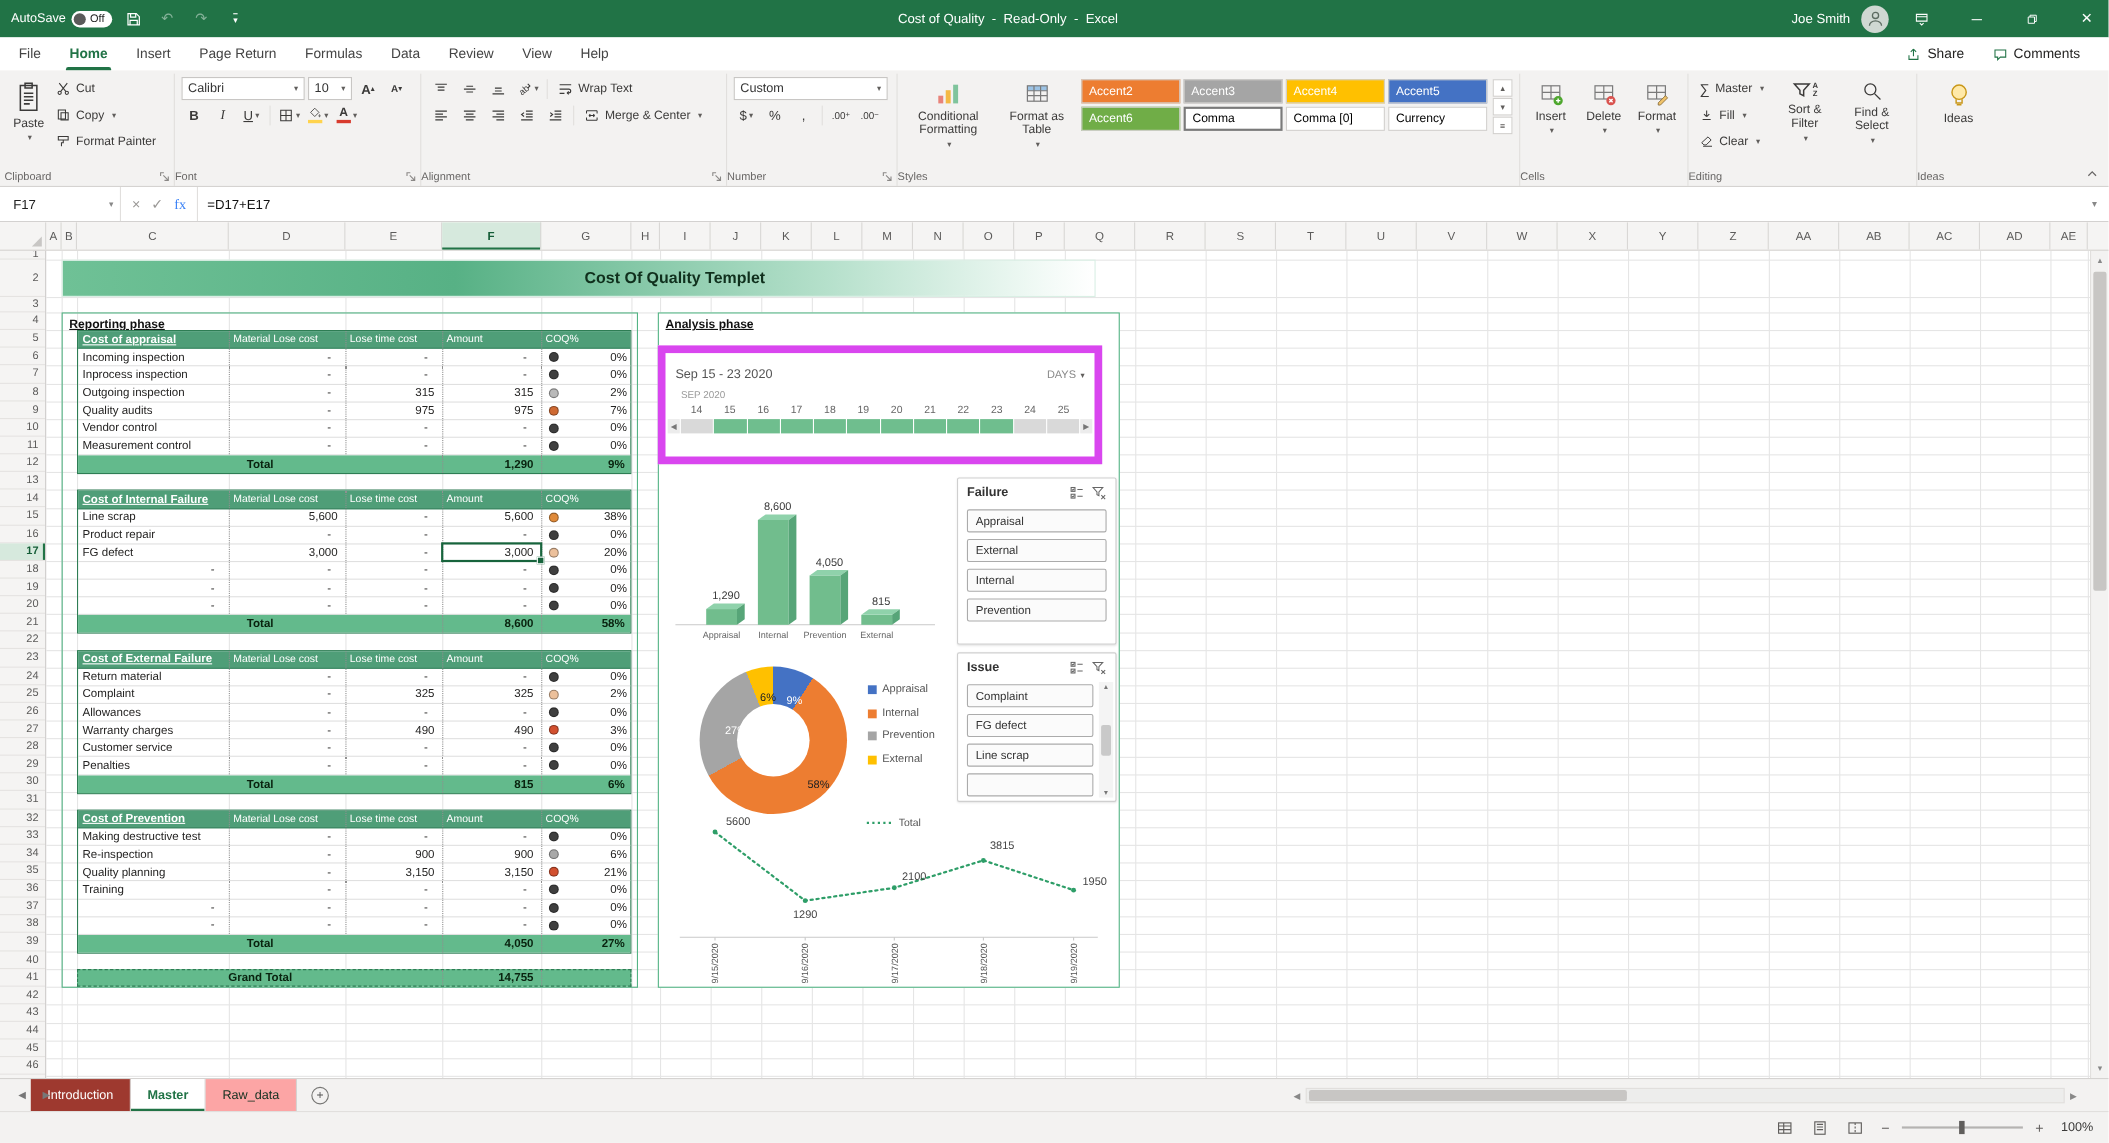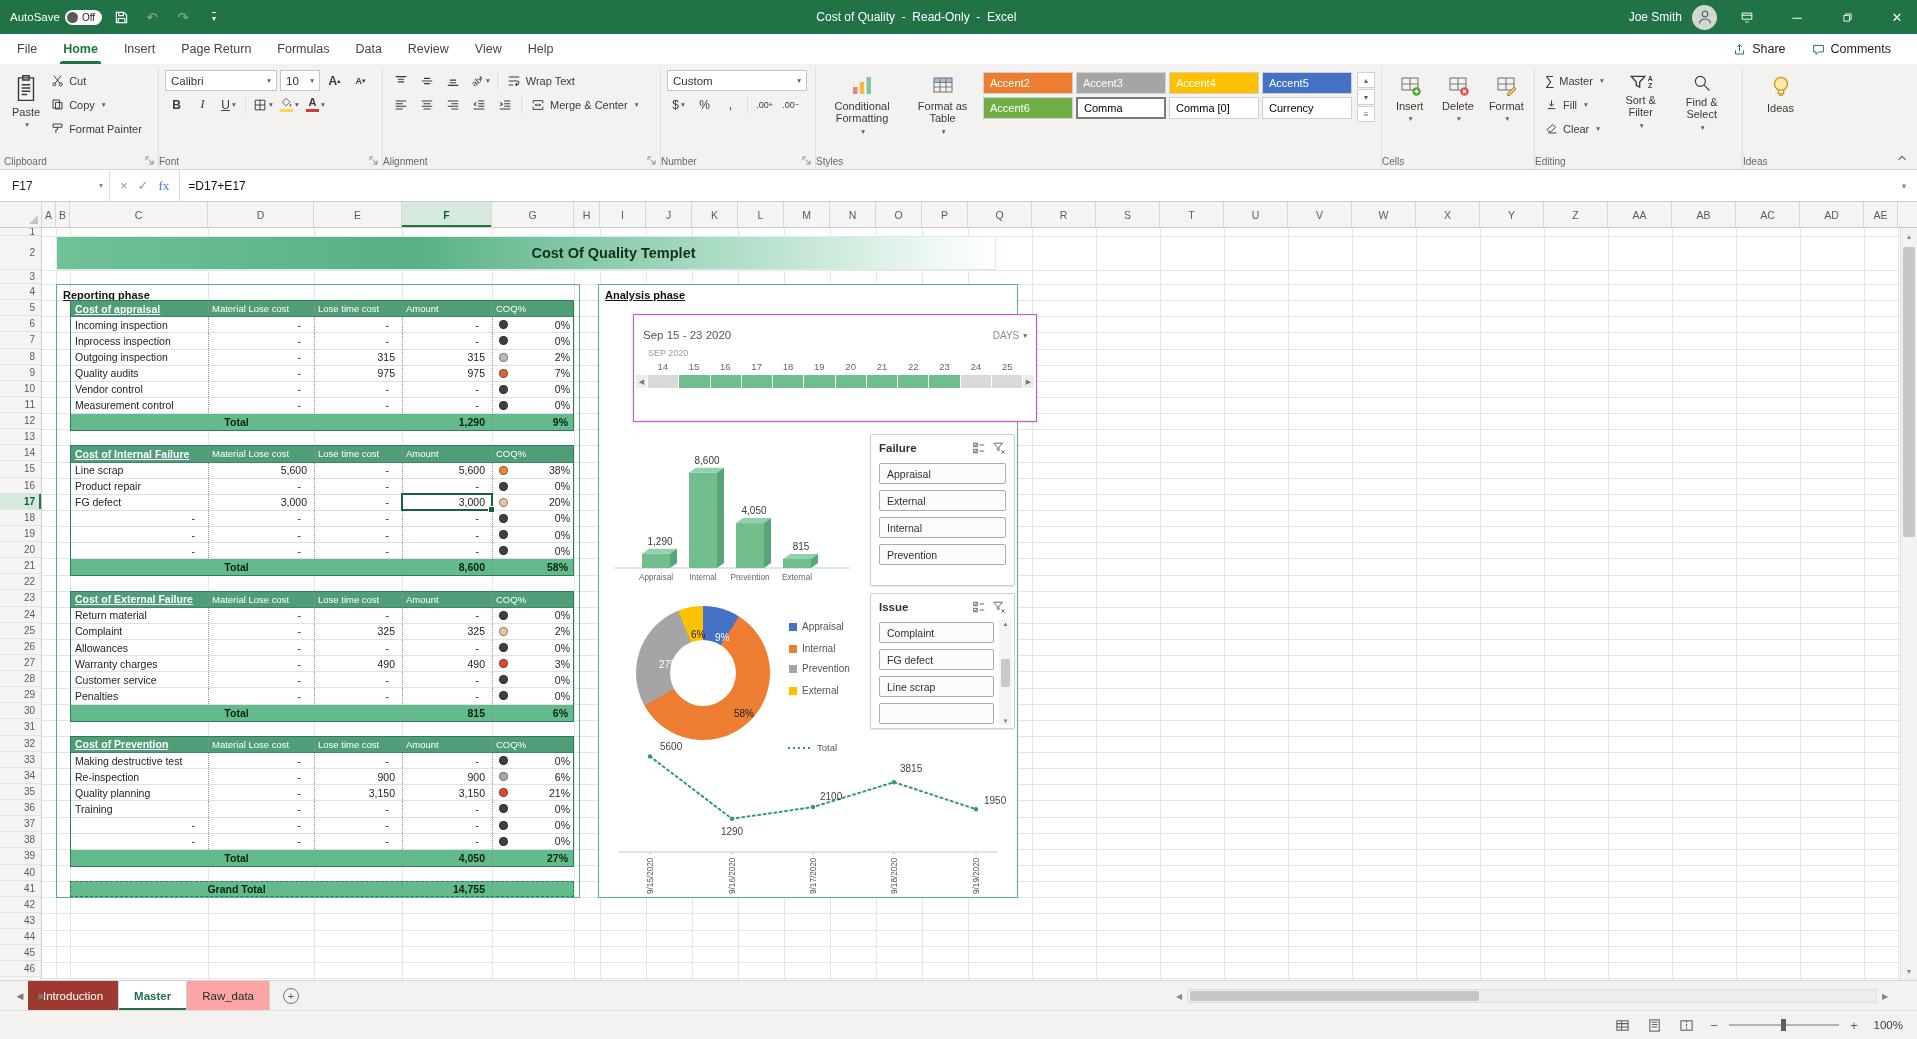--- a/index.html
+++ b/index.html
@@ -108,21 +108,21 @@
 .coqcell{display:flex;align-items:center;justify-content:space-between;padding:0 5px 0 6px}
 .dot{width:9px;height:9px;border-radius:50%;border:1px solid rgba(0,0,0,.35);flex:0 0 auto}
 .pct{margin-left:auto}
 .t-total{background:#63ba8c;font-weight:700;color:#09230f}
 .tot-label{justify-content:center}
 .grand{position:absolute;left:28px;width:504px;height:16.14px;background:#63ba8c;border:1px dashed #2e7d54;display:flex;font-weight:700;font-size:10.5px;color:#09230f}
 .sel-cell{position:absolute;border:2px solid #17643c;z-index:6}
 .sel-cell::after{content:"";position:absolute;right:-4px;bottom:-4px;width:5px;height:5px;background:#17643c;border:1px solid #fff}
 
 
-.timeline{position:absolute;left:591px;top:86px;width:404px;height:108px;background:#fff;border:1px solid #d946ef;box-shadow:0 1px 2px rgba(0,0,0,.10)}
+.timeline{position:absolute;left:556px;top:86px;width:404px;height:108px;background:#fff;border:7px solid #d946ef;box-shadow:0 1px 2px rgba(0,0,0,.10)}
 .tl-head{display:flex;justify-content:space-between;align-items:center;margin-top:14px;padding:0 9px;font-size:11.5px;color:#555}
 .tl-period{font-size:10px;color:#8a8a8a;display:flex;align-items:center;gap:2px}
 .tl-month{font-size:9px;color:#9a9a9a;padding:7px 0 3px 14px}
 .tl-days{display:flex;padding:0 13px}
 .tl-day{flex:1;text-align:center;font-size:9.5px;color:#666}
 .tl-strip{display:flex;align-items:center;padding:3px 2px;gap:1px}
 .tl-arrow{width:11px;height:13px;font-size:7px;color:#777;display:flex;align-items:center;justify-content:center;background:#ececec;flex:0 0 auto}
 .tl-seg{flex:1;height:13px;background:#d9d9d9}
 .tl-seg.on{background:#6fbe8e}
 

